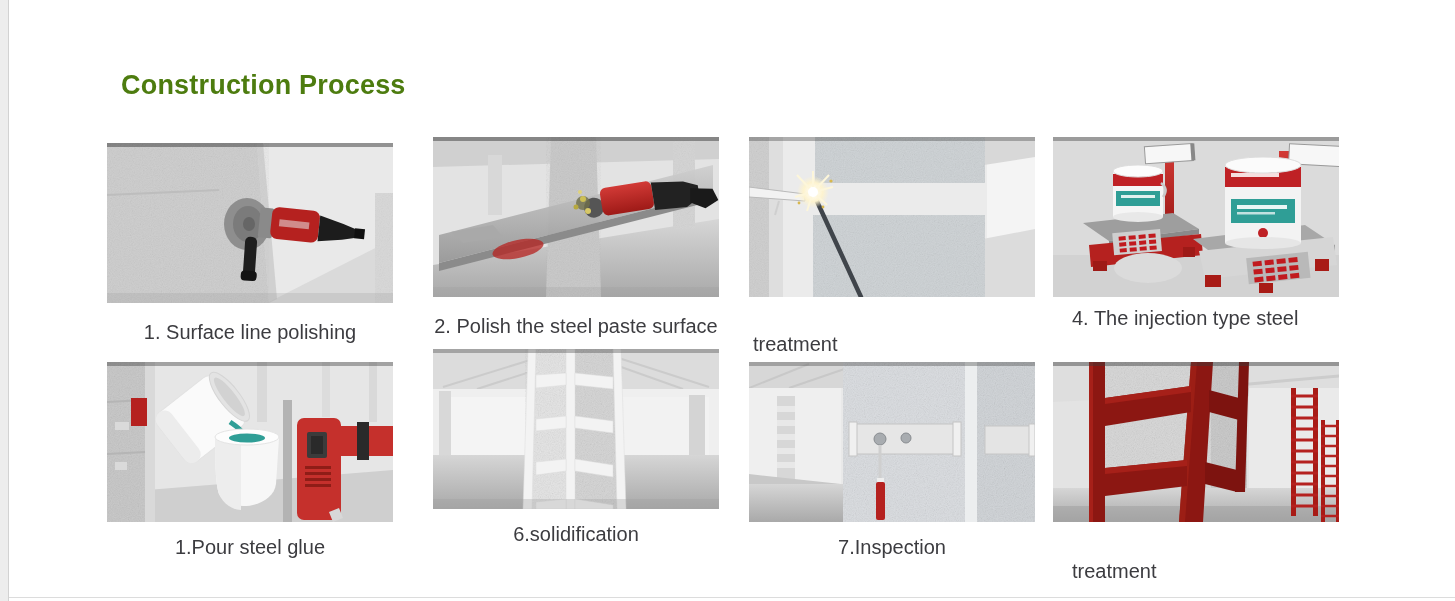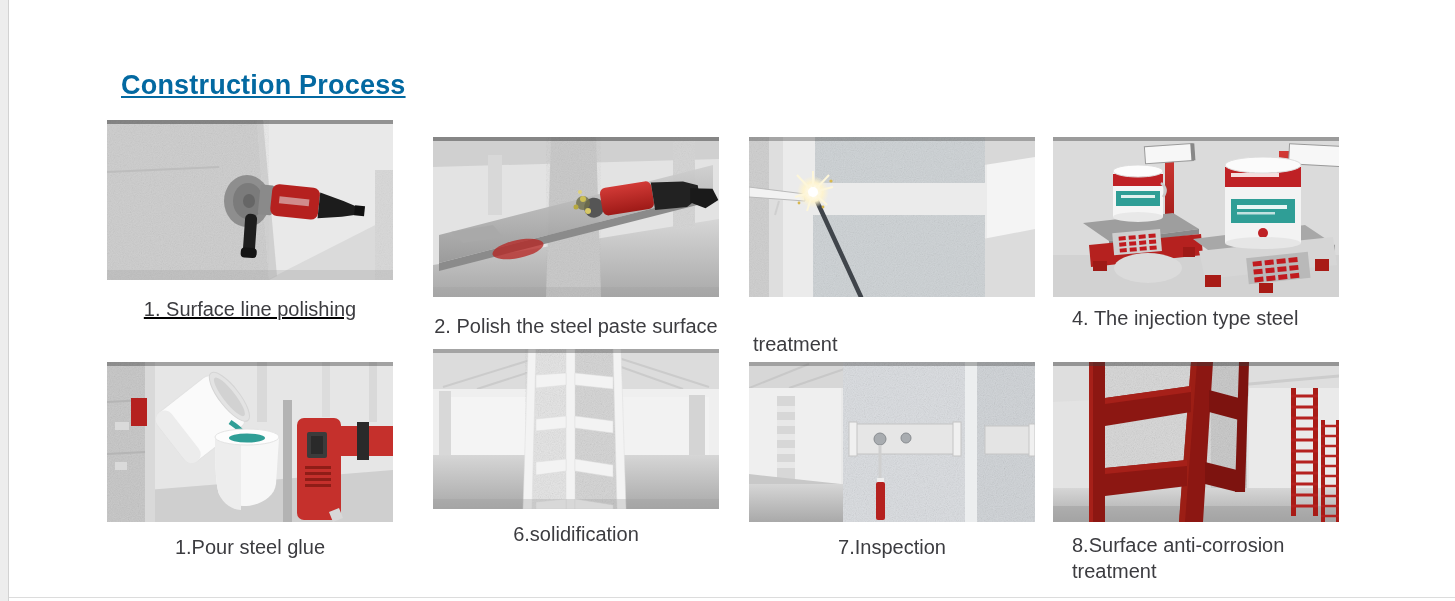--- a/index.html
+++ b/index.html
@@ -9,36 +9,36 @@
   }
   .left-gutter{
     position:absolute;left:0;top:0;width:8px;height:601px;
     background:#ededed;border-right:1px solid #d2d2d2;
   }
   .bottom-rule{
     position:absolute;left:9px;right:0;top:597px;height:1px;background:#dcdcdc;
   }
   .page-title{
     position:absolute;left:121px;top:70px;margin:0;
-    font-size:27px;font-weight:bold;color:#0369a1;letter-spacing:0.2px;text-decoration:underline;
+    font-size:27px;font-weight:bold;color:#4d7c0f;letter-spacing:0.2px;
   }
   figure.step{position:absolute;margin:0;width:286px;}
   .thumb{
     width:286px;height:160px;overflow:hidden;background:#e8e8e8;line-height:0;
   }
   .thumb svg{display:block;width:286px;height:160px;}
   figcaption.cap{
     width:286px;display:flex;color:#3c3c40;font-size:20px;line-height:26px;
   }
   .cap.center{justify-content:center;white-space:nowrap;}
   .cap.left{justify-content:flex-start;white-space:normal;padding-left:4px;box-sizing:border-box;}
   .cap.indent{padding-left:19px;}
   .mt16{margin-top:16px;} .mt12{margin-top:12px;} .mt8{margin-top:8px;} .mt10{margin-top:10px;}
   
-  .pos1{left:107px;top:120px;text-decoration:underline;} .pos2{left:433px;top:137px;}
+  .pos1{left:107px;top:143px;} .pos2{left:433px;top:137px;}
   .pos3{left:749px;top:137px;} .pos4{left:1053px;top:137px;}
   .pos5{left:107px;top:362px;} .pos6{left:433px;top:349px;}
   .pos7{left:749px;top:362px;} .pos8{left:1053px;top:362px;}
 </style>
 </head>
 <body>
 
 <div class="screen">
 
   <svg width="0" height="0" style="position:absolute" aria-hidden="true">
@@ -508,19 +508,19 @@
               <line x1="268" y1="134" x2="286" y2="134"></line>
             <line x1="268" y1="144" x2="286" y2="144"></line>
               <line x1="268" y1="154" x2="286" y2="154"></line>
           </g>
         </g>
         <rect width="286" height="4" fill="#3c3c3c" opacity="0.45"></rect>
       </svg>
     </div>
     <figcaption class="cap left indent mt10">
       <span>
-        <span>8.Surface anti-corrosion</span><br>
+        <br>
         <span>treatment</span>
       </span>
     </figcaption>
   </figure>
 
 </div>
 
 </body></html>

